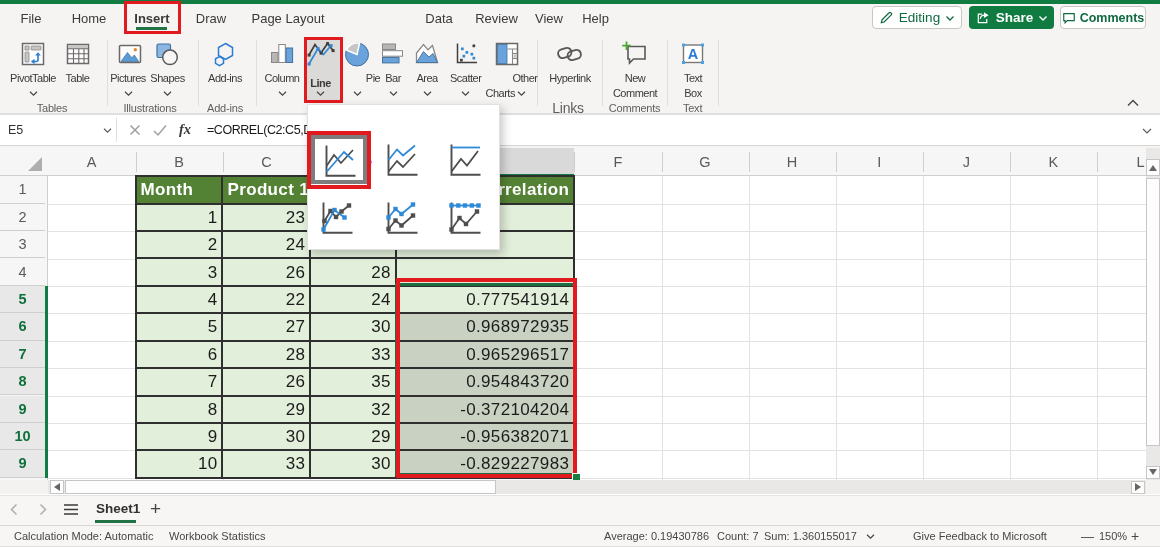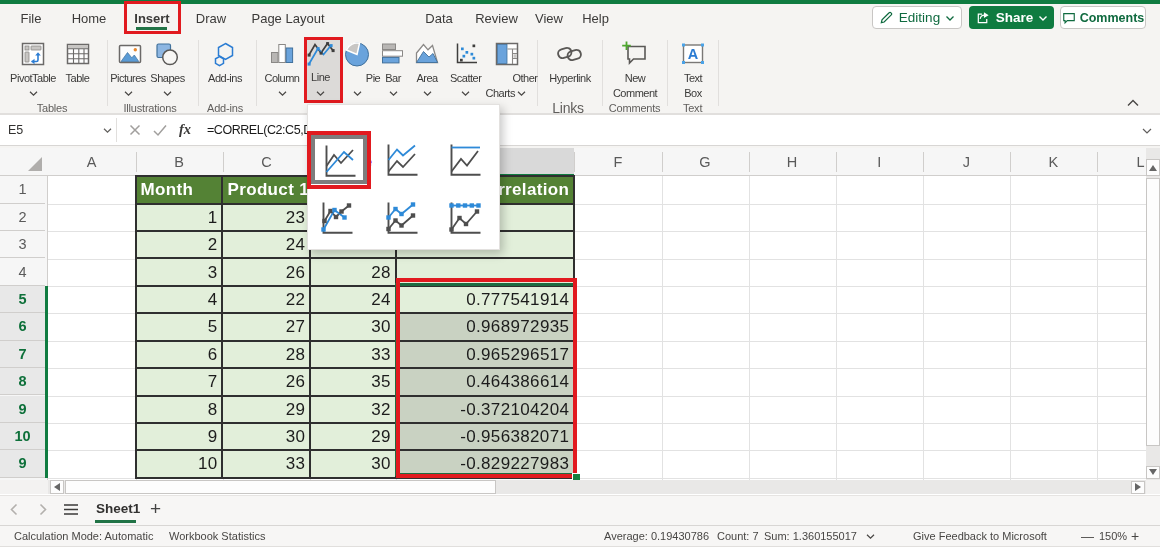--- a/index.html
+++ b/index.html
@@ -82,21 +82,21 @@
   </svg>
 <div class="ab ctr" style="left:122.5px;top:70.5px;width:90px;height:14px;font-size:11px;letter-spacing:-0.5px;color:#3b3a39;">Shapes</div>
 <svg class="ab" style="left:163.0px;top:89.5px;" width="9" height="7" viewBox="0 0 9 7" fill="none" stroke="#484644" stroke-width="1.2">
     <path d="M1 1.8 L4.5 5.2 L8 1.8"></path>
   </svg>
 <div class="ab ctr" style="left:180px;top:70.5px;width:90px;height:14px;font-size:11px;letter-spacing:-0.5px;color:#3b3a39;">Add-ins</div>
 <div class="ab ctr" style="left:237px;top:70.5px;width:90px;height:14px;font-size:11px;letter-spacing:-0.5px;color:#3b3a39;">Column</div>
 <svg class="ab" style="left:277.5px;top:89.5px;" width="9" height="7" viewBox="0 0 9 7" fill="none" stroke="#484644" stroke-width="1.2">
     <path d="M1 1.8 L4.5 5.2 L8 1.8"></path>
   </svg>
-<div class="ab ctr" style="left:275.5px;top:70px;width:90px;height:14px;font-size:11px;letter-spacing:-0.5px;color:#3b3a39;">Line</div>
+<div class="ab ctr" style="left:275.5px;top:76px;width:90px;height:14px;font-size:11px;letter-spacing:-0.5px;color:#3b3a39;font-weight:bold;">Line</div>
 <svg class="ab" style="left:316.0px;top:89.5px;" width="9" height="7" viewBox="0 0 9 7" fill="none" stroke="#484644" stroke-width="1.2">
     <path d="M1 1.8 L4.5 5.2 L8 1.8"></path>
   </svg>
 <div class="ab ctr" style="left:328px;top:70.5px;width:90px;height:14px;font-size:11px;letter-spacing:-0.5px;color:#3b3a39;">Pie</div>
 <svg class="ab" style="left:352.5px;top:89.5px;" width="9" height="7" viewBox="0 0 9 7" fill="none" stroke="#484644" stroke-width="1.2">
     <path d="M1 1.8 L4.5 5.2 L8 1.8"></path>
   </svg>
 <div class="ab ctr" style="left:348px;top:70.5px;width:90px;height:14px;font-size:11px;letter-spacing:-0.5px;color:#3b3a39;">Bar</div>
 <svg class="ab" style="left:388.5px;top:89.5px;" width="9" height="7" viewBox="0 0 9 7" fill="none" stroke="#484644" stroke-width="1.2">
     <path d="M1 1.8 L4.5 5.2 L8 1.8"></path>
@@ -335,21 +335,21 @@
 <div class="ab" style="left:222.5px;top:313.3px;width:87.89999999999998px;height:27.4px;line-height:27.4px;font-size:17px;letter-spacing:0.35px;color:#1c1c1c;text-align:right;padding-right:5px;box-sizing:border-box;white-space:nowrap;overflow:hidden;">27</div>
 <div class="ab" style="left:310.4px;top:313.3px;width:85.40000000000003px;height:27.4px;line-height:27.4px;font-size:17px;letter-spacing:0.35px;color:#1c1c1c;text-align:right;padding-right:5px;box-sizing:border-box;white-space:nowrap;overflow:hidden;">30</div>
 <div class="ab" style="left:395.8px;top:313.3px;width:178.49999999999994px;height:27.4px;line-height:27.4px;font-size:17px;letter-spacing:0.35px;color:#1c1c1c;text-align:right;padding-right:5px;box-sizing:border-box;white-space:nowrap;overflow:hidden;">0.968972935</div>
 <div class="ab" style="left:135.5px;top:340.7px;width:87.0px;height:27.4px;line-height:27.4px;font-size:17px;letter-spacing:0.35px;color:#1c1c1c;text-align:right;padding-right:5px;box-sizing:border-box;white-space:nowrap;overflow:hidden;">6</div>
 <div class="ab" style="left:222.5px;top:340.7px;width:87.89999999999998px;height:27.4px;line-height:27.4px;font-size:17px;letter-spacing:0.35px;color:#1c1c1c;text-align:right;padding-right:5px;box-sizing:border-box;white-space:nowrap;overflow:hidden;">28</div>
 <div class="ab" style="left:310.4px;top:340.7px;width:85.40000000000003px;height:27.4px;line-height:27.4px;font-size:17px;letter-spacing:0.35px;color:#1c1c1c;text-align:right;padding-right:5px;box-sizing:border-box;white-space:nowrap;overflow:hidden;">33</div>
 <div class="ab" style="left:395.8px;top:340.7px;width:178.49999999999994px;height:27.4px;line-height:27.4px;font-size:17px;letter-spacing:0.35px;color:#1c1c1c;text-align:right;padding-right:5px;box-sizing:border-box;white-space:nowrap;overflow:hidden;">0.965296517</div>
 <div class="ab" style="left:135.5px;top:368.1px;width:87.0px;height:27.4px;line-height:27.4px;font-size:17px;letter-spacing:0.35px;color:#1c1c1c;text-align:right;padding-right:5px;box-sizing:border-box;white-space:nowrap;overflow:hidden;">7</div>
 <div class="ab" style="left:222.5px;top:368.1px;width:87.89999999999998px;height:27.4px;line-height:27.4px;font-size:17px;letter-spacing:0.35px;color:#1c1c1c;text-align:right;padding-right:5px;box-sizing:border-box;white-space:nowrap;overflow:hidden;">26</div>
 <div class="ab" style="left:310.4px;top:368.1px;width:85.40000000000003px;height:27.4px;line-height:27.4px;font-size:17px;letter-spacing:0.35px;color:#1c1c1c;text-align:right;padding-right:5px;box-sizing:border-box;white-space:nowrap;overflow:hidden;">35</div>
-<div class="ab" style="left:395.8px;top:368.1px;width:178.49999999999994px;height:27.4px;line-height:27.4px;font-size:17px;letter-spacing:0.35px;color:#1c1c1c;text-align:right;padding-right:5px;box-sizing:border-box;white-space:nowrap;overflow:hidden;">0.464386614</div>
+<div class="ab" style="left:395.8px;top:368.1px;width:178.49999999999994px;height:27.4px;line-height:27.4px;font-size:17px;letter-spacing:0.35px;color:#1c1c1c;text-align:right;padding-right:5px;box-sizing:border-box;white-space:nowrap;overflow:hidden;">0.954843720</div>
 <div class="ab" style="left:135.5px;top:395.5px;width:87.0px;height:27.4px;line-height:27.4px;font-size:17px;letter-spacing:0.35px;color:#1c1c1c;text-align:right;padding-right:5px;box-sizing:border-box;white-space:nowrap;overflow:hidden;">8</div>
 <div class="ab" style="left:222.5px;top:395.5px;width:87.89999999999998px;height:27.4px;line-height:27.4px;font-size:17px;letter-spacing:0.35px;color:#1c1c1c;text-align:right;padding-right:5px;box-sizing:border-box;white-space:nowrap;overflow:hidden;">29</div>
 <div class="ab" style="left:310.4px;top:395.5px;width:85.40000000000003px;height:27.4px;line-height:27.4px;font-size:17px;letter-spacing:0.35px;color:#1c1c1c;text-align:right;padding-right:5px;box-sizing:border-box;white-space:nowrap;overflow:hidden;padding-left:24px;">32</div>
 <div class="ab" style="left:395.8px;top:395.5px;width:178.49999999999994px;height:44px;line-height:27.4px;font-size:17px;letter-spacing:0.35px;color:#1c1c1c;text-align:right;padding-right:5px;box-sizing:border-box;white-space:nowrap;overflow:hidden;">-0.372104204</div>
 <div class="ab" style="left:135.5px;top:422.9px;width:87.0px;height:27.4px;line-height:27.4px;font-size:17px;letter-spacing:0.35px;color:#1c1c1c;text-align:right;padding-right:5px;box-sizing:border-box;white-space:nowrap;overflow:hidden;">9</div>
 <div class="ab" style="left:222.5px;top:422.9px;width:87.89999999999998px;height:27.4px;line-height:27.4px;font-size:17px;letter-spacing:0.35px;color:#1c1c1c;text-align:right;padding-right:5px;box-sizing:border-box;white-space:nowrap;overflow:hidden;">30</div>
 <div class="ab" style="left:310.4px;top:422.9px;width:85.40000000000003px;height:27.4px;line-height:27.4px;font-size:17px;letter-spacing:0.35px;color:#1c1c1c;text-align:right;padding-right:5px;box-sizing:border-box;white-space:nowrap;overflow:hidden;">29</div>
 <div class="ab" style="left:395.8px;top:422.9px;width:178.49999999999994px;height:27.4px;line-height:27.4px;font-size:17px;letter-spacing:0.35px;color:#1c1c1c;text-align:right;padding-right:5px;box-sizing:border-box;white-space:nowrap;overflow:hidden;">-0.956382071</div>
 <div class="ab" style="left:135.5px;top:450.3px;width:87.0px;height:27.4px;line-height:27.4px;font-size:17px;letter-spacing:0.35px;color:#1c1c1c;text-align:right;padding-right:5px;box-sizing:border-box;white-space:nowrap;overflow:hidden;">10</div>
 <div class="ab" style="left:222.5px;top:450.3px;width:87.89999999999998px;height:27.4px;line-height:27.4px;font-size:17px;letter-spacing:0.35px;color:#1c1c1c;text-align:right;padding-right:5px;box-sizing:border-box;white-space:nowrap;overflow:hidden;">33</div>

